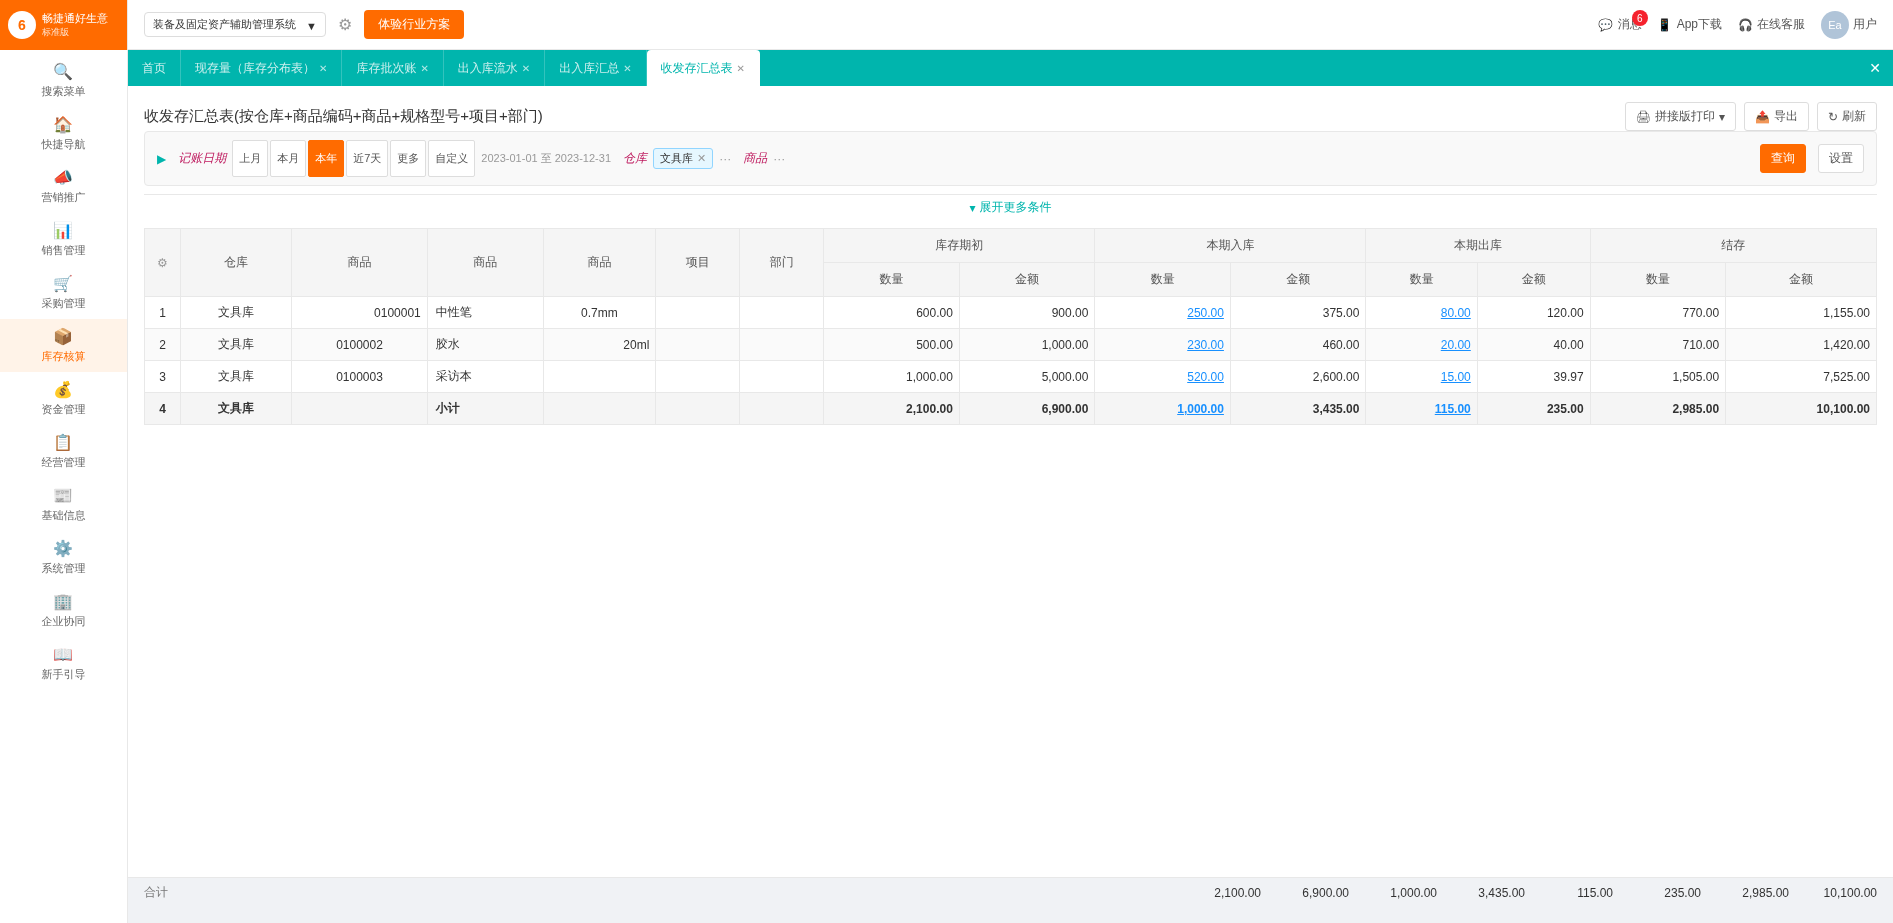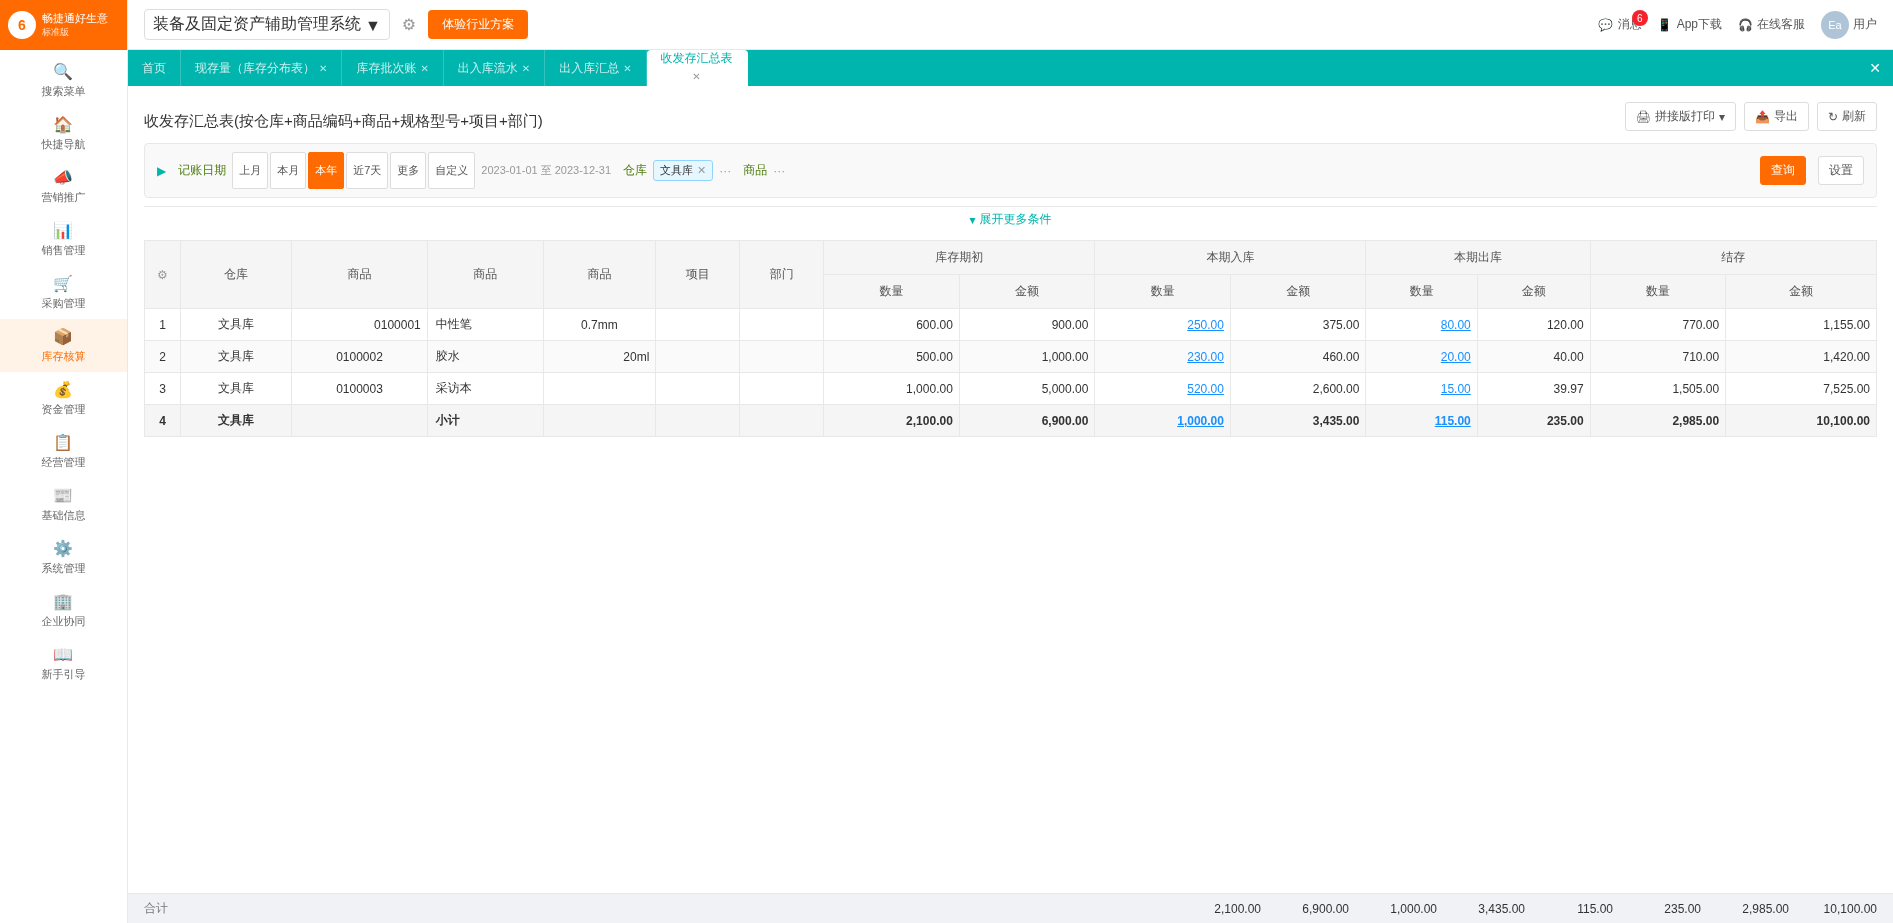--- a/index.html
+++ b/index.html
@@ -15,51 +15,51 @@
     .sidebar-item { display: flex; flex-direction: column; align-items: center; padding: 8px 4px; cursor: pointer; color: #666; font-size: 11px; gap: 3px; }
     .sidebar-item.active { background: #fff3e8; color: #ff6b00; }
     .sidebar-item .icon { font-size: 16px; }
     .sidebar-item.active .icon { color: #ff6b00; }
 
     
     .main { flex: 1; display: flex; flex-direction: column; overflow: hidden; }
 
     
     .topbar { background: #fff; border-bottom: 1px solid #e8e8e8; display: flex; align-items: center; padding: 0 16px; height: 50px; gap: 12px; }
-    .topbar-system-select { display: flex; align-items: flex-end; gap: 4px; border: 1px solid #ddd; border-radius: 4px; padding: 4px 8px; font-size: 16px; color: #333; cursor: pointer; }
+    .topbar-system-select { display: flex; align-items: flex-end; gap: 10px; border: 1px solid #ddd; border-radius: 4px; padding: 4px 8px; font-size: 11px; color: #333; cursor: pointer; }
     .topbar-btn-experience { background: #ff6b00; color: #fff; border: none; border-radius: 4px; padding: 6px 14px; font-size: 12px; cursor: pointer; }
     .topbar-right { display: flex; align-items: center; gap: 16px; margin-left: auto; }
     .topbar-right-item { display: flex; align-items: center; gap: 4px; color: #555; font-size: 12px; cursor: pointer; position: relative; }
     .badge { background: #f5222d; color: #fff; border-radius: 50%; width: 16px; height: 16px; font-size: 10px; display: flex; align-items: center; justify-content: center; position: absolute; top: -6px; right: -6px; }
     .topbar-avatar { width: 28px; height: 28px; background: #ccc; border-radius: 50%; display: flex; align-items: center; justify-content: center; font-size: 11px; color: #fff; background: #b0c4d8; }
 
     
     .tabbar { background: #00b5ad; display: flex; align-items: center; padding: 0; min-height: 36px; overflow-x: auto; }
     .tab { display: flex; align-items: center; gap: 4px; padding: 0 14px; height: 36px; color: rgba(255,255,255,0.8); font-size: 12px; cursor: pointer; white-space: nowrap; border-right: 1px solid rgba(255,255,255,0.2); }
-    .tab.active { background: #fff; color: #00b5ad; border-radius: 4px 4px 0 0; flex-direction: column; }
+    .tab.active { background: #fff; color: #00b5ad; border-radius: 4px 4px 0 0; }
     .tab .close-btn { font-size: 10px; color: rgba(255,255,255,0.7); cursor: pointer; }
     .tab.active .close-btn { color: #999; }
     .tabbar-close { margin-left: auto; padding: 0 12px; color: #fff; cursor: pointer; font-size: 14px; }
 
     
     .page-content { flex: 1; overflow-y: auto; background: #f0f2f5; padding: 0; }
     .content-area { background: #fff; margin: 0; padding: 16px; min-height: 100%; }
 
     
-    .page-title-row { display: flex; align-items: flex-end; justify-content: space-between; margin-bottom: 12px; }
+    .page-title-row { display: flex; align-items: center; justify-content: space-between; }
     .page-title { font-size: 15px; color: #333; font-weight: 500; }
     .page-actions { display: flex; gap: 8px; align-items: center; }
     .btn-action { display: flex; align-items: center; gap: 4px; padding: 5px 10px; border: 1px solid #ddd; border-radius: 3px; font-size: 12px; color: #555; background: #fff; cursor: pointer; }
     .btn-primary { background: #ff6b00; color: #fff; border-color: #ff6b00; }
 
     
     .filter-bar { display: flex; align-items: center; gap: 12px; padding: 8px 12px; background: #f9f9f9; border: 1px solid #e8e8e8; border-radius: 4px; margin-bottom: 8px; }
     .filter-collapse-btn { color: #00b5ad; cursor: pointer; font-size: 12px; display: flex; align-items: center; gap: 2px; }
     .filter-item { display: flex; align-items: center; gap: 6px; font-size: 12px; color: #555; }
-    .filter-label { color: #4d7c0f; white-space: nowrap; }
+    .filter-label { color: #be185d; white-space: nowrap; font-style: italic; }
     .date-buttons { display: flex; gap: 2px; align-items: center; }
     .date-btn { padding: 10px 6px; border: 1px solid #ddd; border-radius: 2px; font-size: 11px; cursor: pointer; background: #fff; color: #555; }
     .date-btn.active { background: #ff6b00; color: #fff; border-color: #ff6b00; }
     .date-range { font-size: 11px; color: #999; }
     .filter-tag { display: flex; align-items: center; gap: 4px; background: #e6f7ff; border: 1px solid #91d5ff; border-radius: 3px; padding: 2px 6px; font-size: 11px; color: #333; }
     .filter-tag .remove { cursor: pointer; color: #999; }
     .filter-more { color: #999; font-size: 12px; cursor: pointer; }
     .expand-conditions { display: flex; align-items: center; gap: 4px; color: #00b5ad; font-size: 12px; cursor: pointer; justify-content: center; padding: 4px; border-top: 1px solid #e8e8e8; }
 
     
@@ -70,21 +70,21 @@
     table tbody tr { background: #fff; }
     table tbody tr:nth-child(even) { background: #fafafa; }
     table tbody td { padding: 7px 6px; border: 1px solid #e8e8e8; text-align: center; color: #333; }
     table tbody td.num { text-align: right; }
     table tbody td.link { color: #1890ff; text-decoration: underline; cursor: pointer; text-align: right; }
 
     .subtotal-row td { font-weight: bold; background: #f5f5f5; }
     .settings-icon { cursor: pointer; color: #999; }
 
     
-    .bottom-bar { background: #f0f2f5; border-top: 1px solid #e8e8e8; padding: 6px 16px; display: flex; align-items: center; font-size: 12px; color: #333; position: sticky; bottom: 0; }
+    .bottom-bar { background: #f0f2f5; border-top: 1px solid #e8e8e8; padding: 6px 16px; display: flex; align-items: center; font-size: 12px; color: #333; position: sticky; bottom: 16px; }
   </style>
 </head>
 <body>
 
 <div class="sidebar">
   <div class="sidebar-logo">
     <div class="sidebar-logo-icon">
       <span>6</span>
     </div>
     <div>

